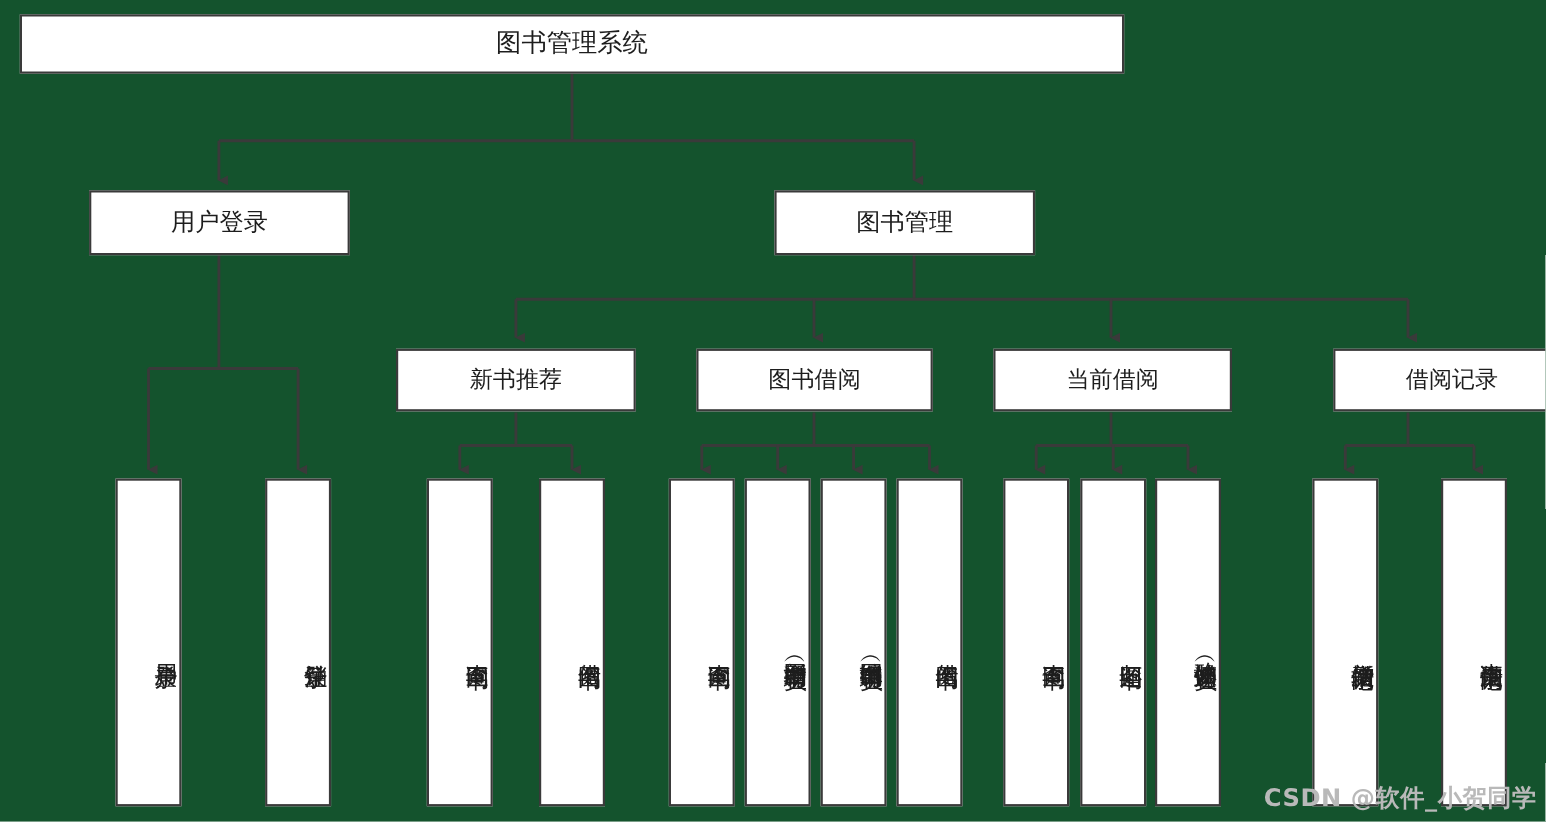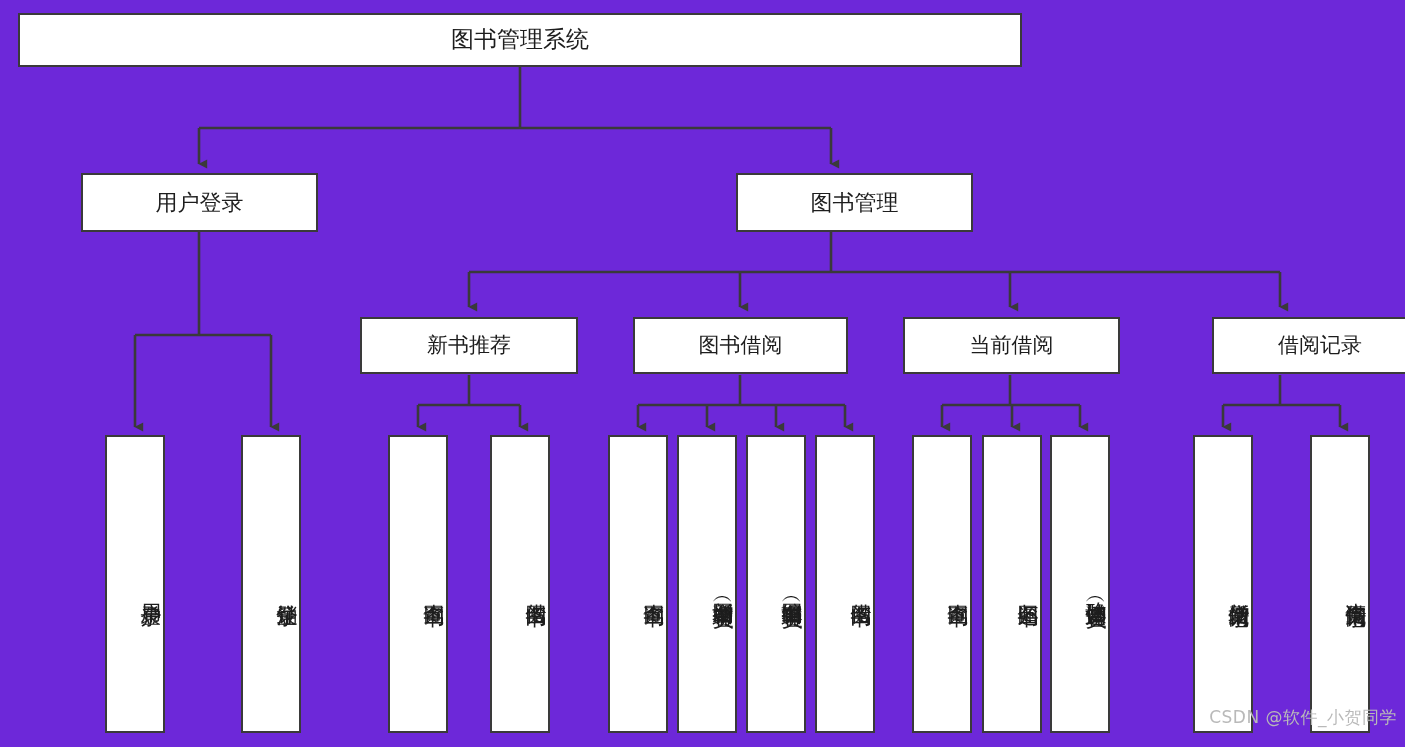--- a/index.html
+++ b/index.html
@@ -7,21 +7,21 @@
     padding: 0;
     background: #ffffff;
   }
   body {
     font-family: "DejaVu Sans", "Liberation Sans", sans-serif;
   }
   #canvas {
     position: relative;
     width: 1405px;
     height: 747px;
-    background: #6d28d9;
+    background: #14532d;
     overflow: hidden;
   }
   svg.wires {
     position: absolute;
     left: 0;
     top: 0;
     width: 1405px;
     height: 747px;
     pointer-events: none;
   }
@@ -56,25 +56,26 @@
   }
   .node.leaf .vtext {
     writing-mode: vertical-rl;
     text-orientation: upright;
     white-space: nowrap;
     display: block;
   }
   .watermark {
     position: absolute;
     right: 8px;
-    bottom: 18px;
-    font-size: 17px;
+    bottom: 6px;
+    font-size: 22px;
     color: #b9b9b9;
     letter-spacing: 0.5px;
     white-space: nowrap;
+    font-weight: bold;
   }
 </style>
 </head>
 <body>
 
 <div id="canvas">
 
   <svg class="wires" viewBox="0 0 1405 747" xmlns="http://www.w3.org/2000/svg">
     <defs>
       <marker id="arw" markerWidth="10" markerHeight="10" refX="4.6" refY="8.6" orient="auto" markerUnits="userSpaceOnUse">
@@ -125,21 +126,21 @@
     </g>
   </svg>
 
   <div class="node root" style="left:18px; top:13px; width:1004px; height:54px;">
     <span>图书管理系统</span>
   </div>
 
   <div class="node lvl2" style="left:81px; top:173px; width:237px; height:59px;">
     <span>用户登录</span>
   </div>
-  <div class="node lvl2" style="left:736px; top:173px; width:237px; height:59px;">
+  <div class="node lvl2" style="left:704px; top:173px; width:237px; height:59px;">
     <span>图书管理</span>
   </div>
 
   <div class="node lvl3" style="left:633px; top:317px; width:215px; height:57px;">
     <span>图书借阅</span>
   </div>
   <div class="node lvl3" style="left:360px; top:317px; width:218px; height:57px;">
     <span>新书推荐</span>
   </div>
   <div class="node lvl3" style="left:903px; top:317px; width:217px; height:57px;">

